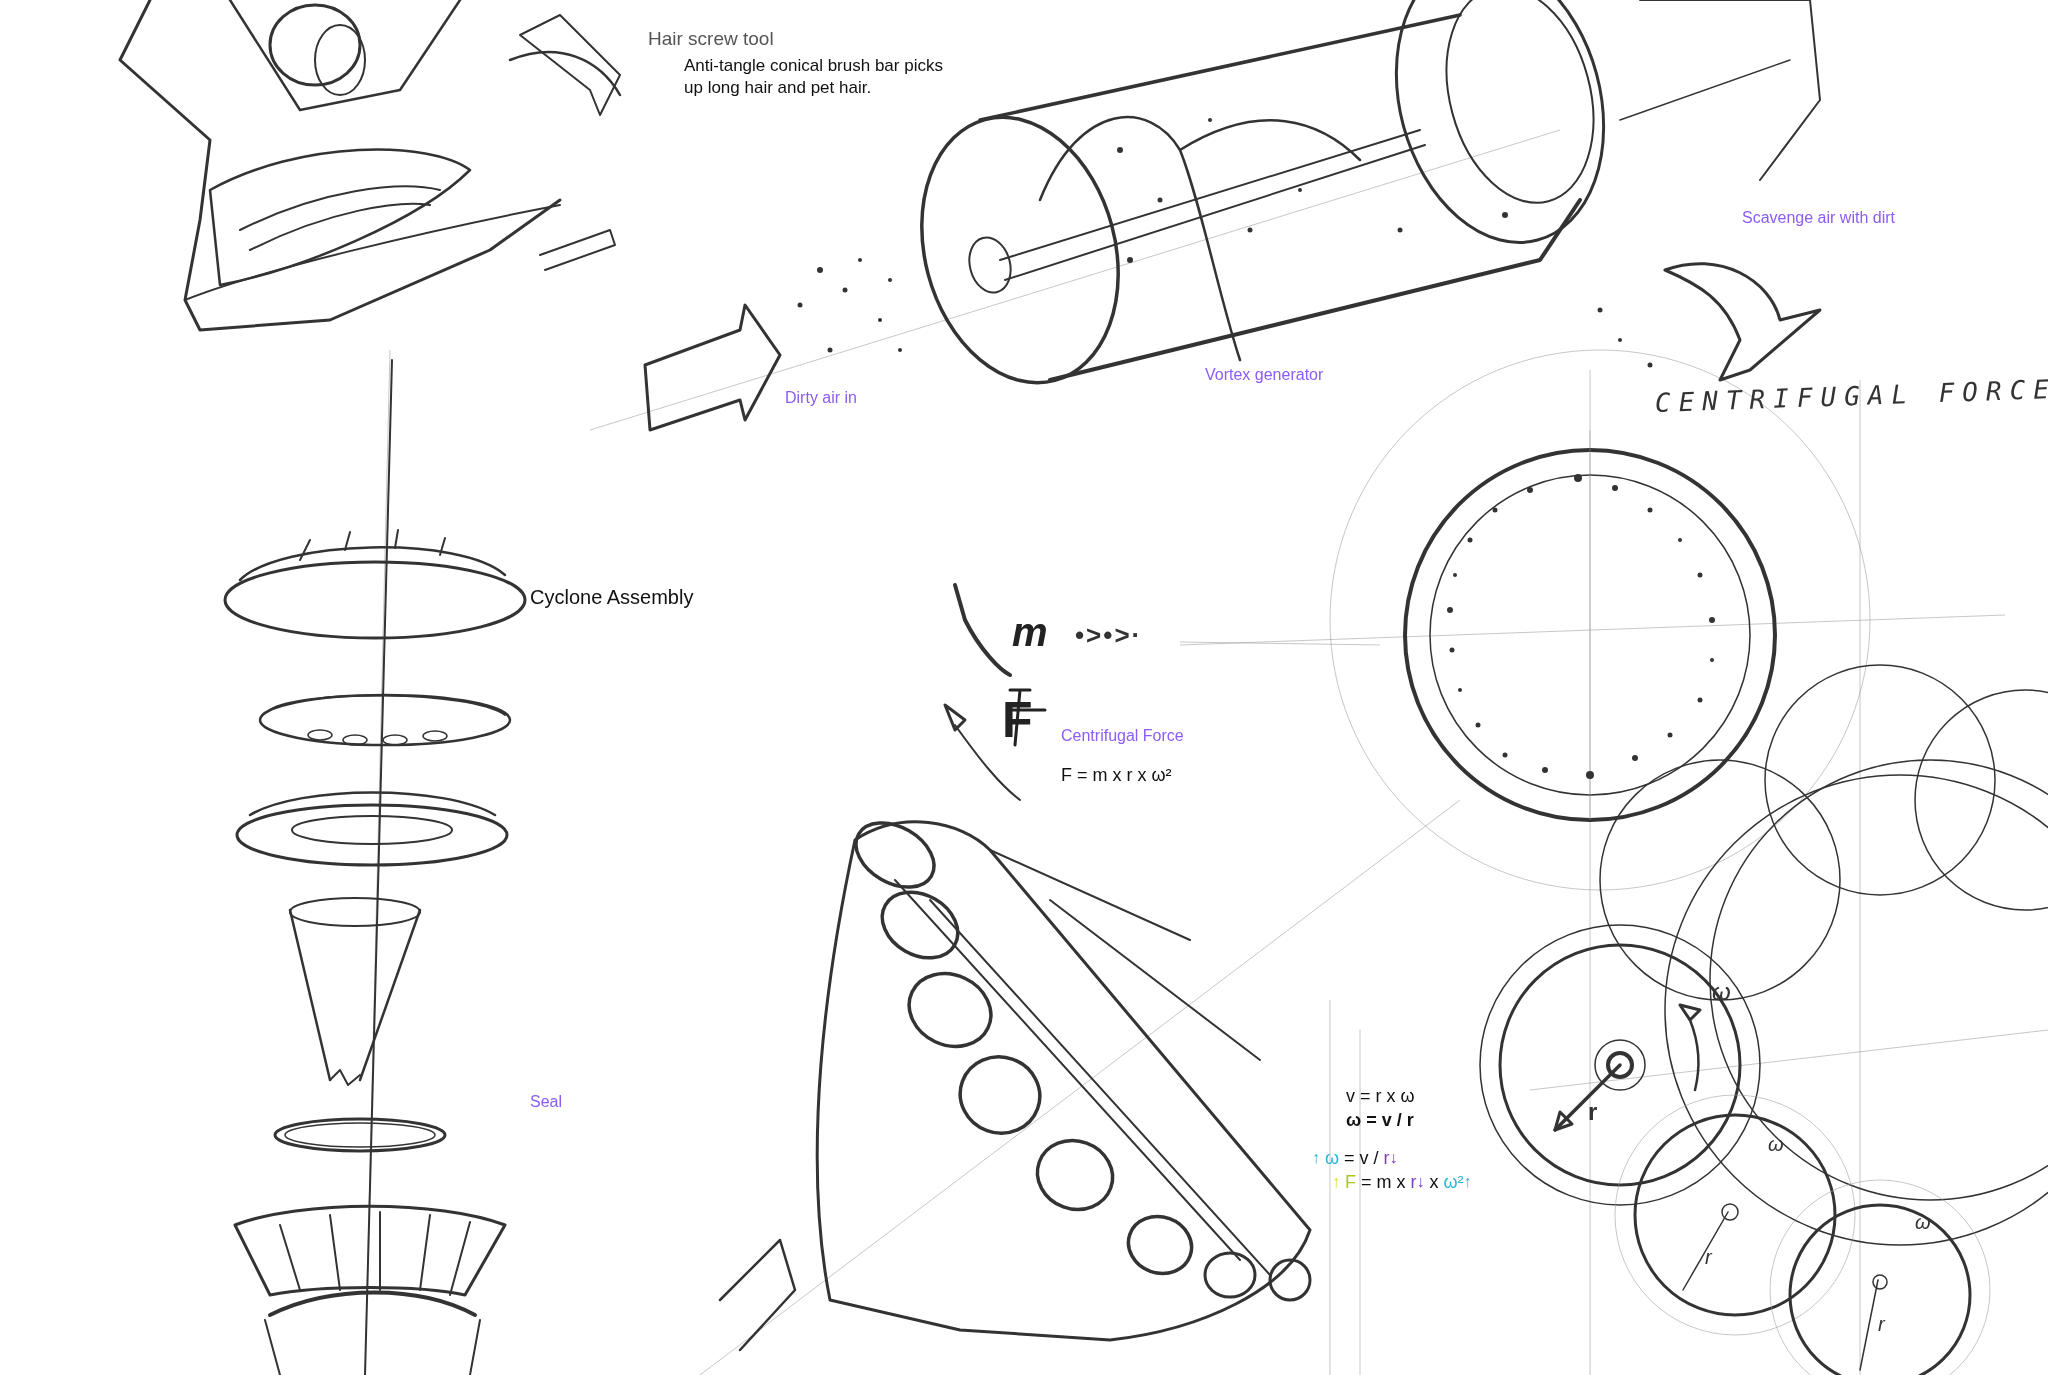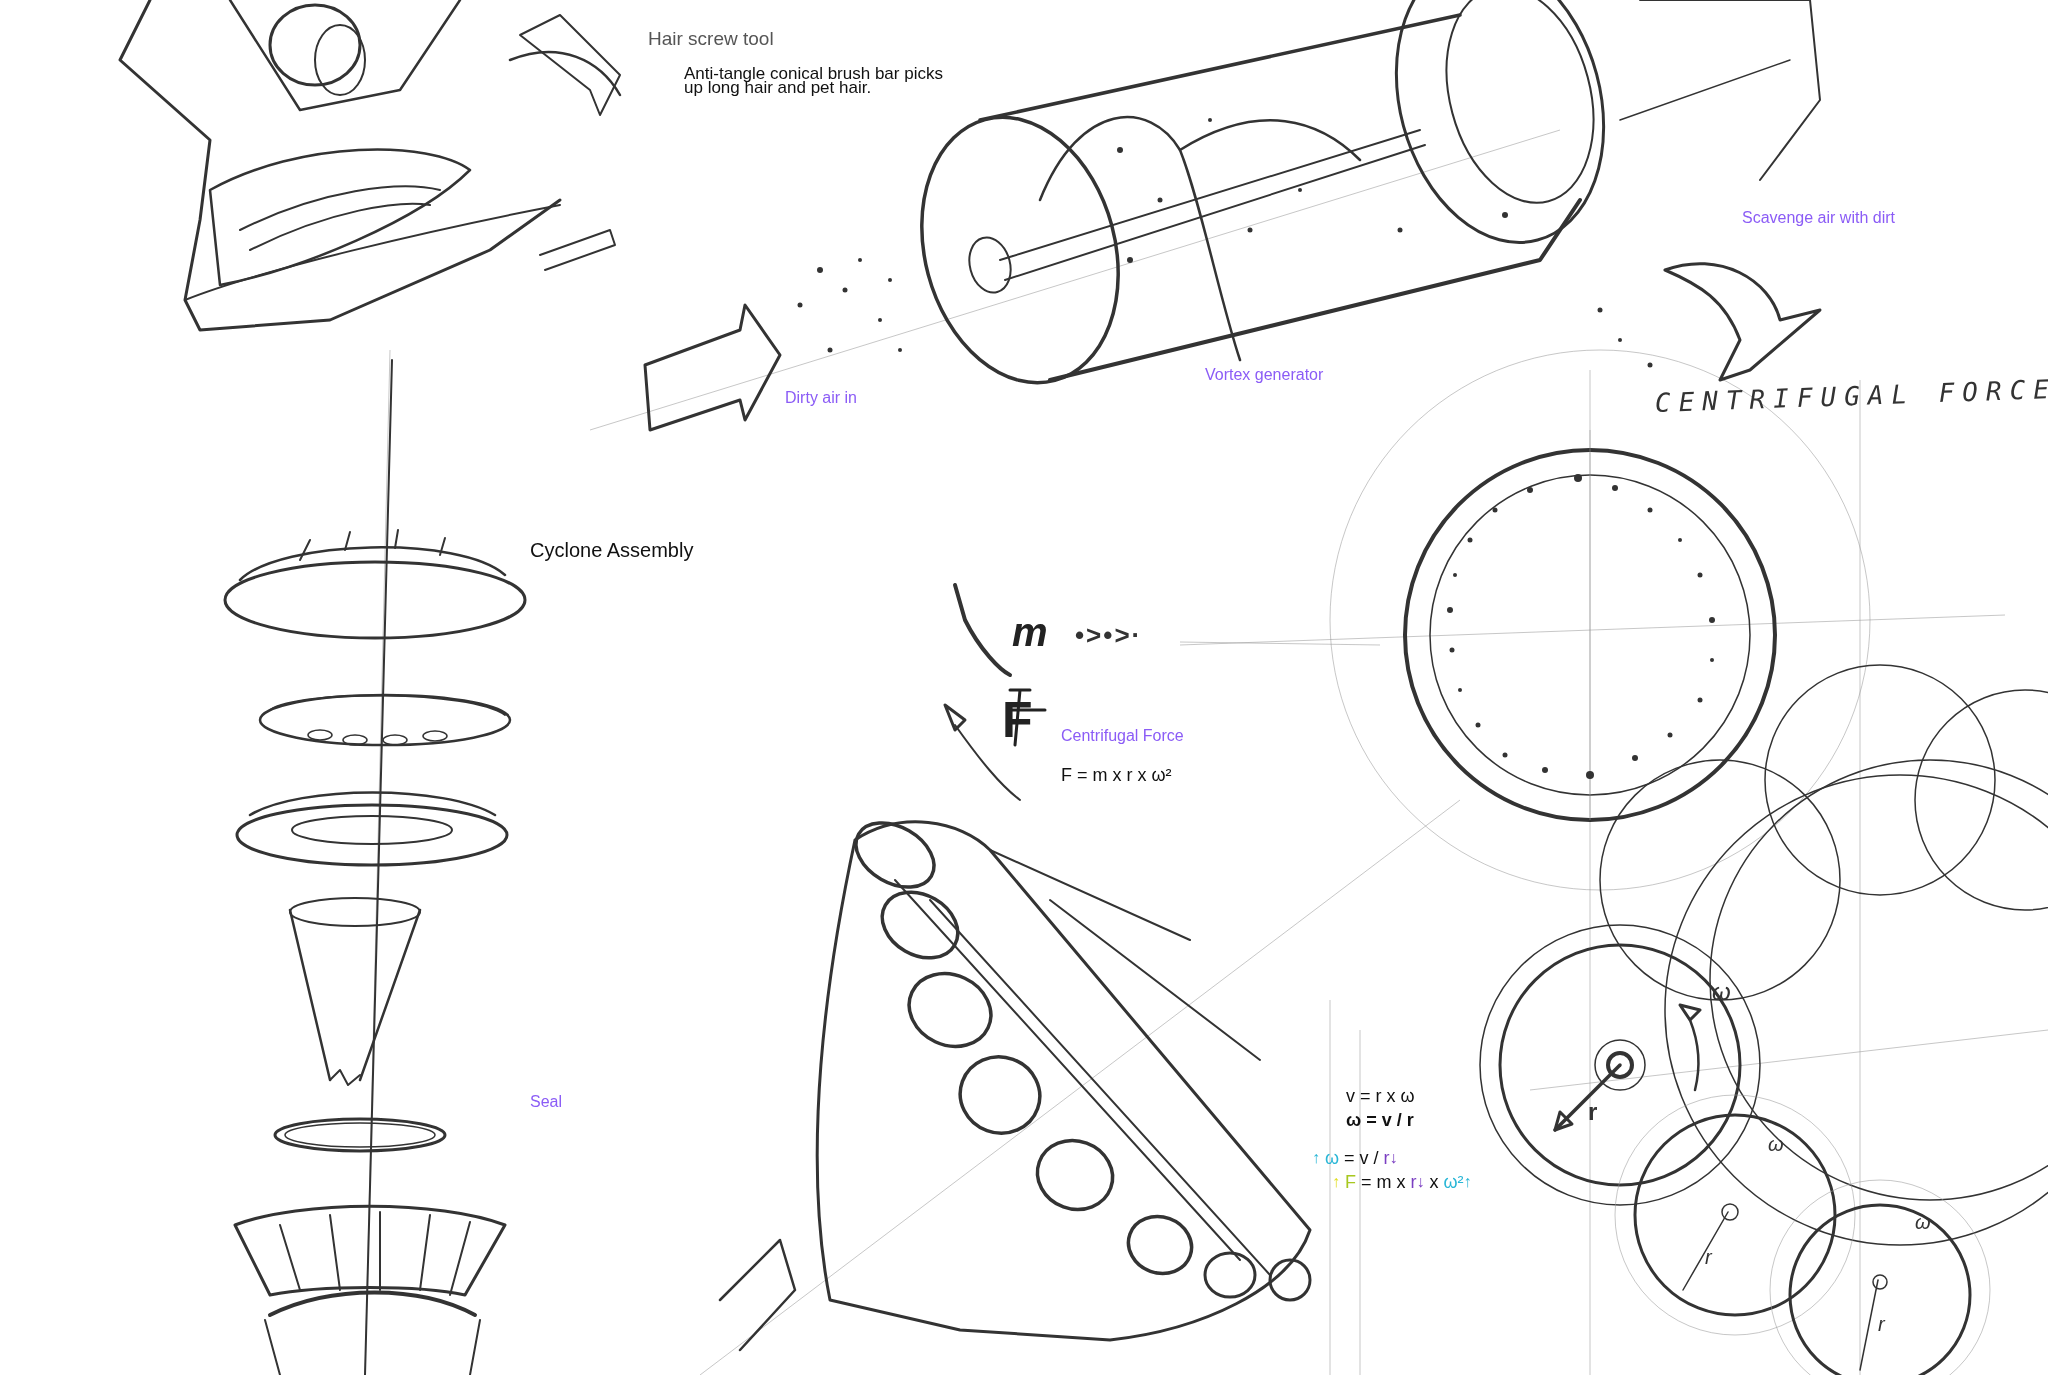--- a/index.html
+++ b/index.html
@@ -3,21 +3,21 @@
 <meta charset="utf-8">
 <style>
   html, body { margin: 0; padding: 0; background: #ffffff; }
   body { width: 2048px; height: 1375px; position: relative; overflow: hidden;
          font-family: "Liberation Sans", "DejaVu Sans", sans-serif; color: #1a1a1a; }
   #sketch { position: absolute; left: 0; top: 0; width: 2048px; height: 1375px; }
   .lbl { position: absolute; white-space: nowrap; line-height: 1.2; }
   .t-title { font-size: 19px; color: #555; }
   .t-body { font-size: 17px; color: #111; }
   .t-mid { font-size: 16px; color: #8b5cf6; }
-  .t-big { font-size: 20px; color: #111; }
+  .t-big { font-size: 20px; color: #111; margin-top: 47px; }
   .t-eq { font-size: 18px; color: #111; }
   .hand { font-family: "DejaVu Sans Mono", monospace; font-size: 26px; letter-spacing: 8px;
           color: #333; transform: rotate(-2deg); transform-origin: left center; font-style: italic; }
   .sk { fill: none; stroke: #333; stroke-linecap: round; stroke-linejoin: round; }
   .sk-l { fill: none; stroke: #999; stroke-width: 1; opacity: .55; }
   .sk-d { fill: none; stroke: #222; stroke-width: 3; stroke-linecap: round; }
   .dot { fill: #333; }
   .col-cyan { color: #29b6d6; }
   .col-purple { color: #7b3fc2; }
   .col-lime { color: #a8c820; }
@@ -195,21 +195,21 @@
     <circle class="sk" stroke-width="1.5" cx="1880" cy="1282" r="7"></circle>
   </g>
 
   <g>
     <line class="sk-l" x1="1330" y1="1000" x2="1330" y2="1375"></line>
     <line class="sk-l" x1="1360" y1="1030" x2="1360" y2="1375"></line>
   </g>
 </svg>
 
 <div class="lbl t-title" style="left:648px; top:28px;">Hair screw tool</div>
-<div class="lbl t-body" style="left:684px; top:56px;margin-top:8px;">Anti-tangle conical brush bar picks</div>
+<div class="lbl t-body" style="left:684px; top:56px;">Anti-tangle conical brush bar picks</div>
 <div class="lbl t-body" style="left:684px; top:78px;">up long hair and pet hair.</div>
 
 <div class="lbl t-mid" style="left:1742px; top:208px;">Scavenge air with dirt</div>
 <div class="lbl hand" style="left:1655px; top:388px;">CENTRIFUGAL FORCE</div>
 
 <div class="lbl t-mid" style="left:785px; top:388px;">Dirty air in</div>
 <div class="lbl t-mid" style="left:1172px; top:365px;margin-left:33px;">Vortex generator</div>
 
 <div class="lbl t-big" style="left:530px; top:538px;">Cyclone Assembly</div>
 <div class="lbl t-mid" style="left:530px; top:1092px;">Seal</div>

